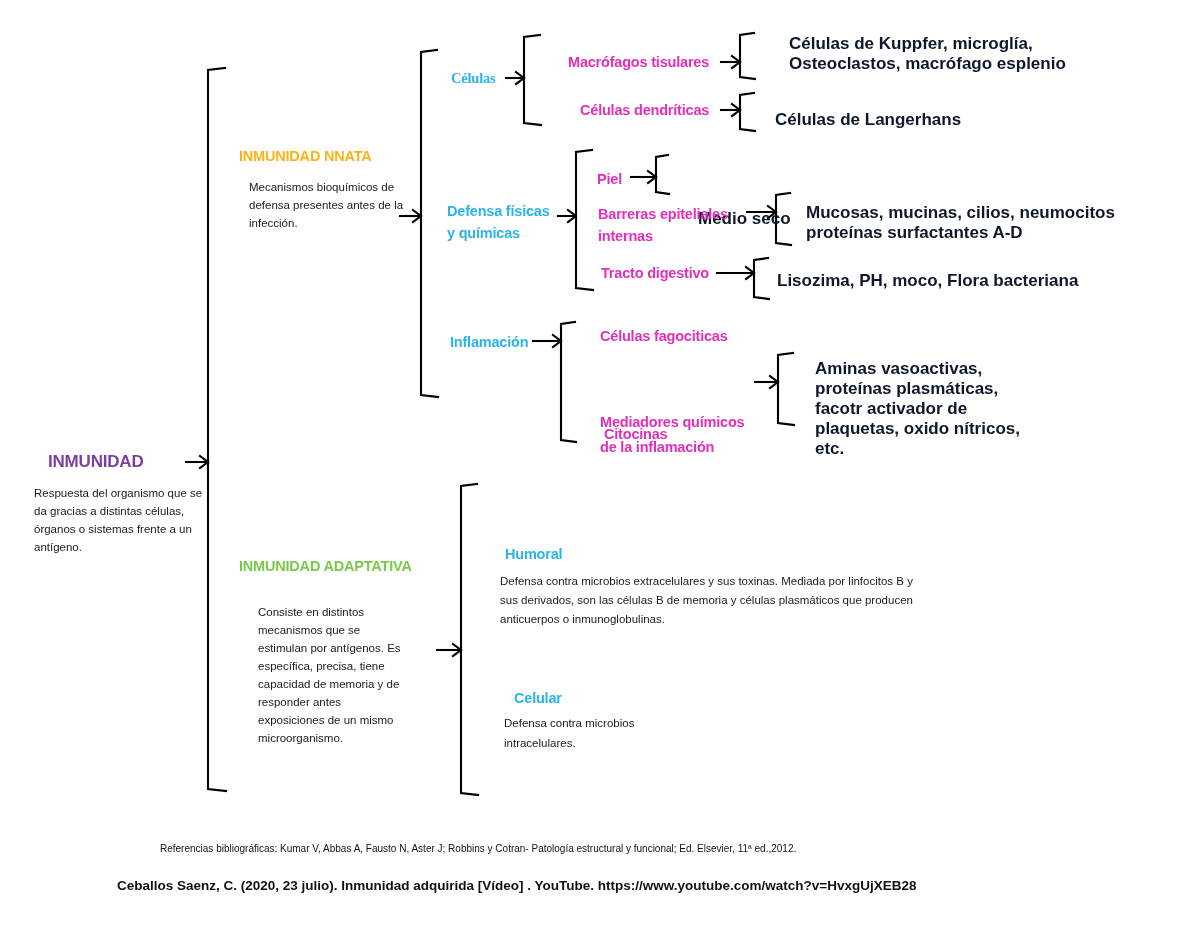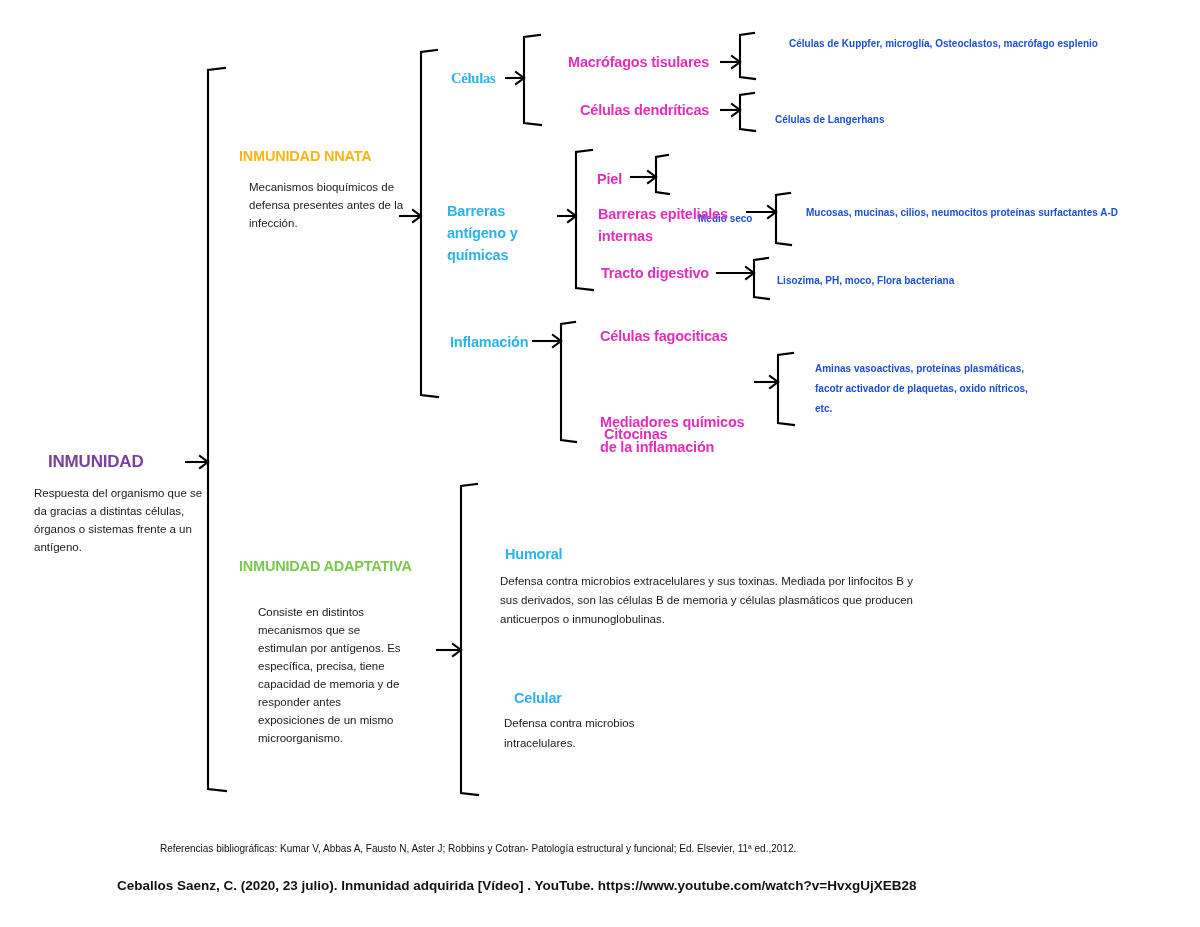--- a/index.html
+++ b/index.html
@@ -30,24 +30,24 @@
   .t-cyan   { color: #2bb3ea; font-size: 14.5px; font-weight: bold; }
   .t-mag    { color: #e22fbb; font-size: 14.5px; font-weight: bold; }
   .t-cyan.wrap, .t-mag.wrap { white-space: normal; }
 
   .body-text {
     font-size: 11.5px;
     line-height: 18px;
     color: #1a1a1a;
   }
   .leaf-text {
-    font-size: 10px;
+    font-size: 17px;
     line-height: 20px;
     font-weight: bold;
-    color: #1d4ed8;
+    color: #0f172a;
   }
   .ref-small {
     font-size: 10px;
     color: #111;
     line-height: 16px;
     white-space: nowrap;
     padding-left: 44px;
   }
   .ref-big {
     font-size: 13.5px;
@@ -135,21 +135,21 @@
   <div class="node body-text" style="left:249px; top:178px; width:160px;">Mecanismos bioquímicos de defensa presentes antes de la infección.</div>
 
   <div class="node title t-cyan" style="left:451px; top:70px;font-family:Liberation Serif, serif;">Células</div>
 
   <div class="node title t-mag" style="left:568px; top:54px;">Macrófagos tisulares</div>
   <div class="node leaf-text" style="left:789px; top:34px; width:330px;">Células de Kuppfer, microglía, Osteoclastos, macrófago esplenio</div>
 
   <div class="node title t-mag" style="left:580px; top:102px;">Células dendríticas</div>
   <div class="node leaf-text" style="left:775px; top:110px; width:330px;">Células de Langerhans</div>
 
-  <div class="node title t-cyan wrap" style="left:447px; top:200px; width:112px; line-height:22px;">Barreras antígeno y químicas</div>
+  <div class="node title t-cyan wrap" style="left:447px; top:200px; width:112px; line-height:22px;">Defensa físicas y químicas</div>
 
   <div class="node title t-mag" style="left:597px; top:171px;">Piel</div>
   <div class="node leaf-text" style="left:698px; top:161px; width:240px;margin-top:48px;">Medio seco</div>
 
   <div class="node leaf-text" style="left:806px; top:203px; width:340px;">Mucosas, mucinas, cilios, neumocitos proteínas surfactantes A-D</div>
   <div class="node title t-mag wrap" style="left:598px; top:203px; width:150px; line-height:22px;">Barreras epiteliales internas</div>
 
   <div class="node title t-mag" style="left:601px; top:265px;">Tracto digestivo</div>
   <div class="node leaf-text" style="left:777px; top:271px; width:330px;">Lisozima, PH, moco, Flora bacteriana</div>
 

